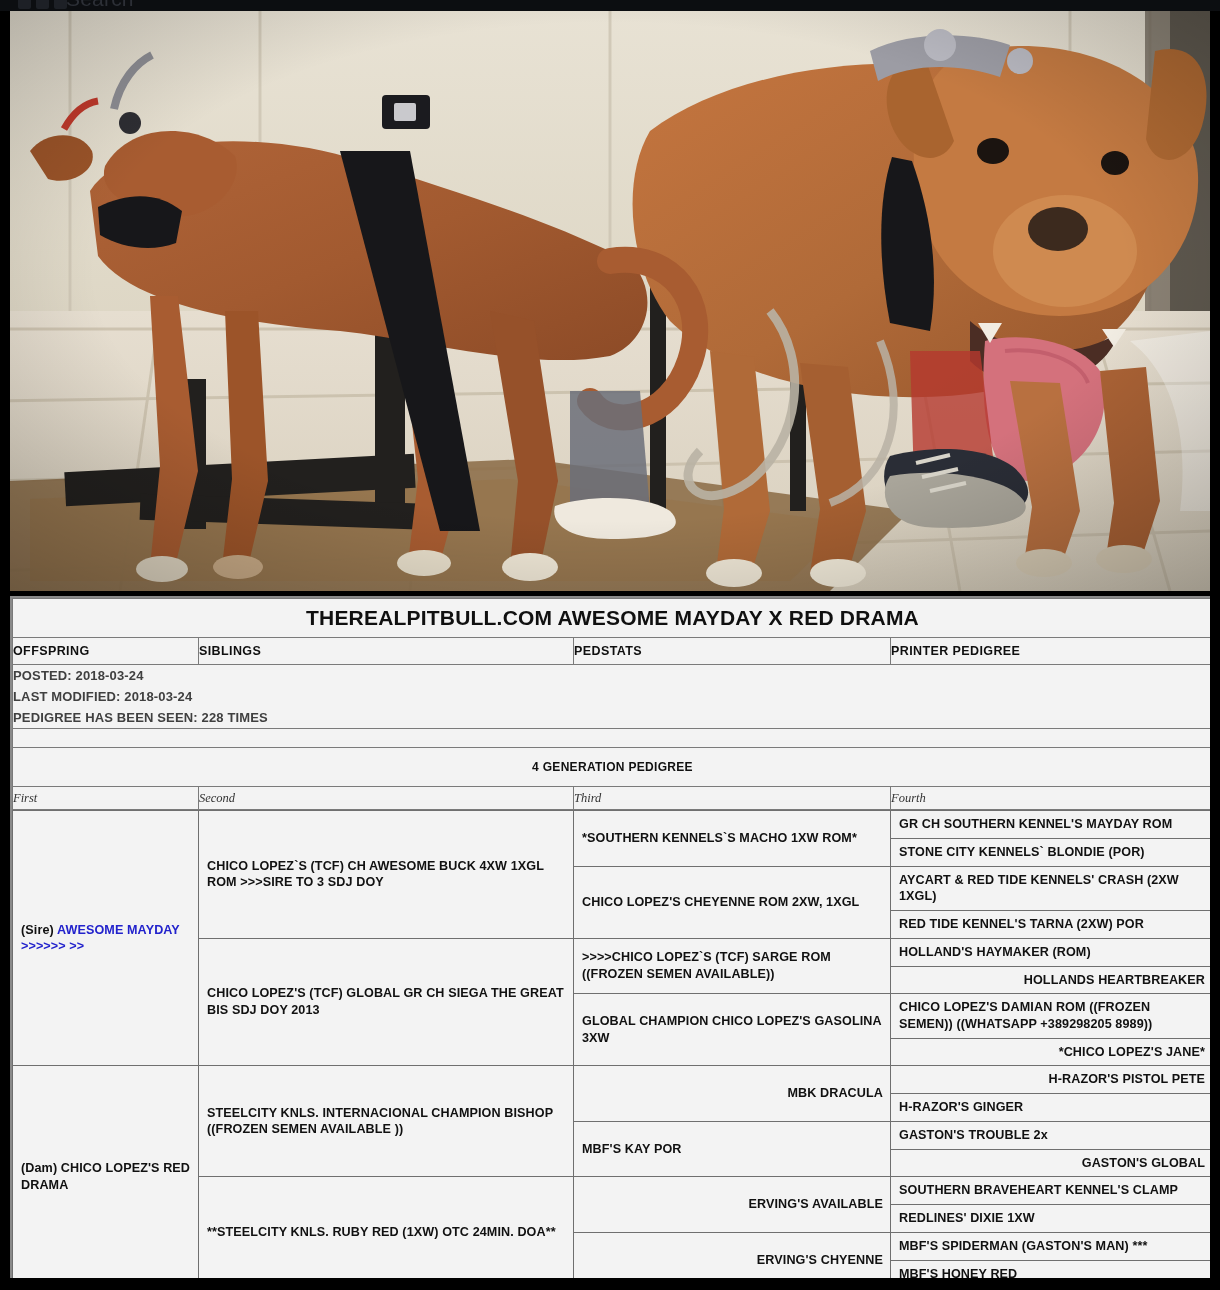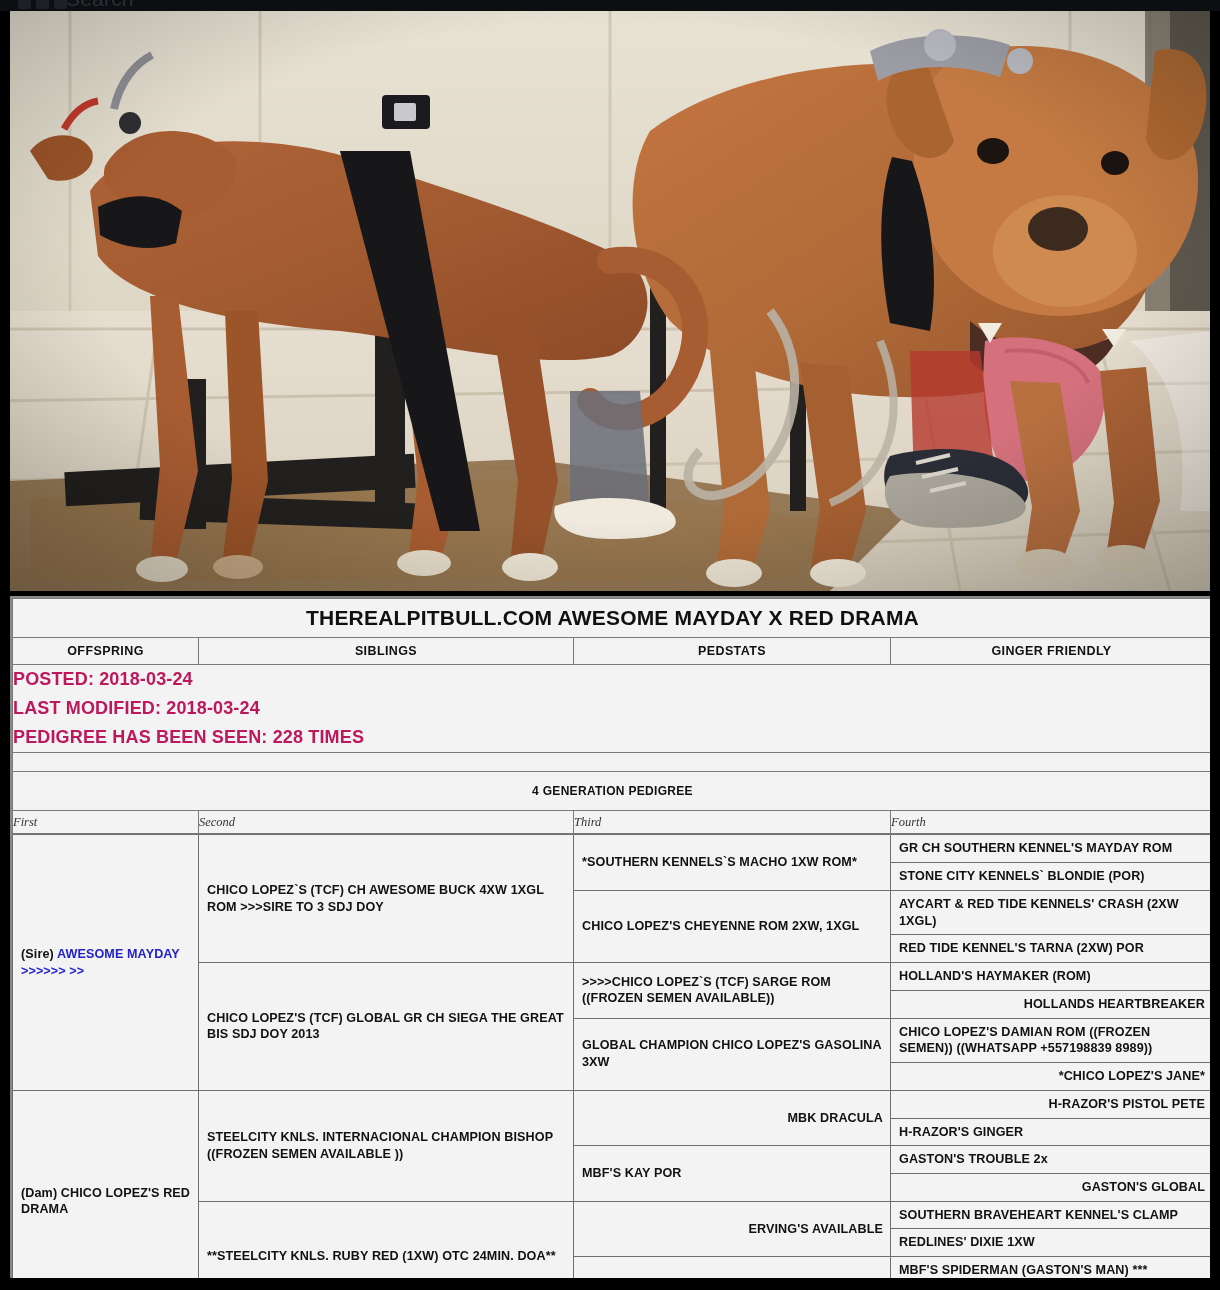--- a/index.html
+++ b/index.html
@@ -57,33 +57,33 @@
     text-align:center;
     font-weight:bold;
     font-size:21px;
     color:#101010;
     letter-spacing:.2px;
     white-space:nowrap;
   }
 
   .navcell{
     height:26px;
-    text-align:center;
+    text-align:left;
     font-weight:bold;
     font-size:12.5px;
     color:#101010;
     letter-spacing:.4px;
     background:#f6f6f6;
   }
 
   .metacell{
     padding:9px 0 11px 12px;
     font-weight:bold;
-    font-size:18px;
-    color:#be185d;
+    font-size:13px;
+    color:#404040;
     line-height:1.62;
     letter-spacing:.15px;
     background:#f6f6f6;
   }
 
   .spacer{height:18px;background:#f2f2f2;border-left:none;border-right:none;}
 
   .bar-gen{
     height:38px;
     background:linear-gradient(#e4e4e4,#cfcfcf);
@@ -300,21 +300,21 @@
           <col style="width:322px">
       </colgroup>
       <tbody>
           <tr>
         <td class="bar-title" colspan="4">THEREALPITBULL.COM AWESOME MAYDAY X RED DRAMA</td>
       </tr>
       <tr>
         <td class="navcell">OFFSPRING</td>
         <td class="navcell">SIBLINGS</td>
         <td class="navcell">PEDSTATS</td>
-        <td class="navcell">GINGER FRIENDLY</td>
+        <td class="navcell">PRINTER PEDIGREE</td>
       </tr>
       <tr>
         <td class="metacell" colspan="4">
           <div>POSTED:  2018-03-24</div>
           <div>LAST MODIFIED:  2018-03-24</div>
           <div>PEDIGREE HAS BEEN SEEN:  228 TIMES</div>
         </td>
       </tr>
       <tr>
             <td class="spacer" colspan="4"></td>
@@ -362,21 +362,21 @@
       <tr>
         <td rowspan="4" class="c-blue">CHICO LOPEZ'S (TCF) GLOBAL GR CH SIEGA THE GREAT BIS SDJ DOY 2013</td>
         <td rowspan="2" class="c-blue">&gt;&gt;&gt;&gt;CHICO LOPEZ`S (TCF) SARGE ROM ((FROZEN SEMEN AVAILABLE))</td>
         <td class="c-blue g4">HOLLAND'S HAYMAKER (ROM)</td>
       </tr>
       <tr>
         <td class="c-black g4">HOLLANDS HEARTBREAKER</td>
       </tr>
       <tr>
         <td rowspan="2" class="c-blue">GLOBAL CHAMPION CHICO LOPEZ'S GASOLINA 3XW</td>
-        <td class="c-red">CHICO LOPEZ'S DAMIAN ROM ((FROZEN SEMEN)) ((WHATSAPP +557198839 8989))</td>
+        <td class="c-red">CHICO LOPEZ'S DAMIAN ROM ((FROZEN SEMEN)) ((WHATSAPP +389298205 8989))</td>
       </tr>
       <tr>
         <td class="c-black g4">*CHICO LOPEZ'S JANE*</td>
       </tr>
 
       <tr>
         <td rowspan="8">
           <span class="c-black">(Dam) </span><span class="c-black">CHICO LOPEZ'S RED DRAMA</span>
         </td>
         <td rowspan="4" class="c-blue">STEELCITY KNLS. INTERNACIONAL CHAMPION BISHOP ((FROZEN SEMEN AVAILABLE ))</td>

